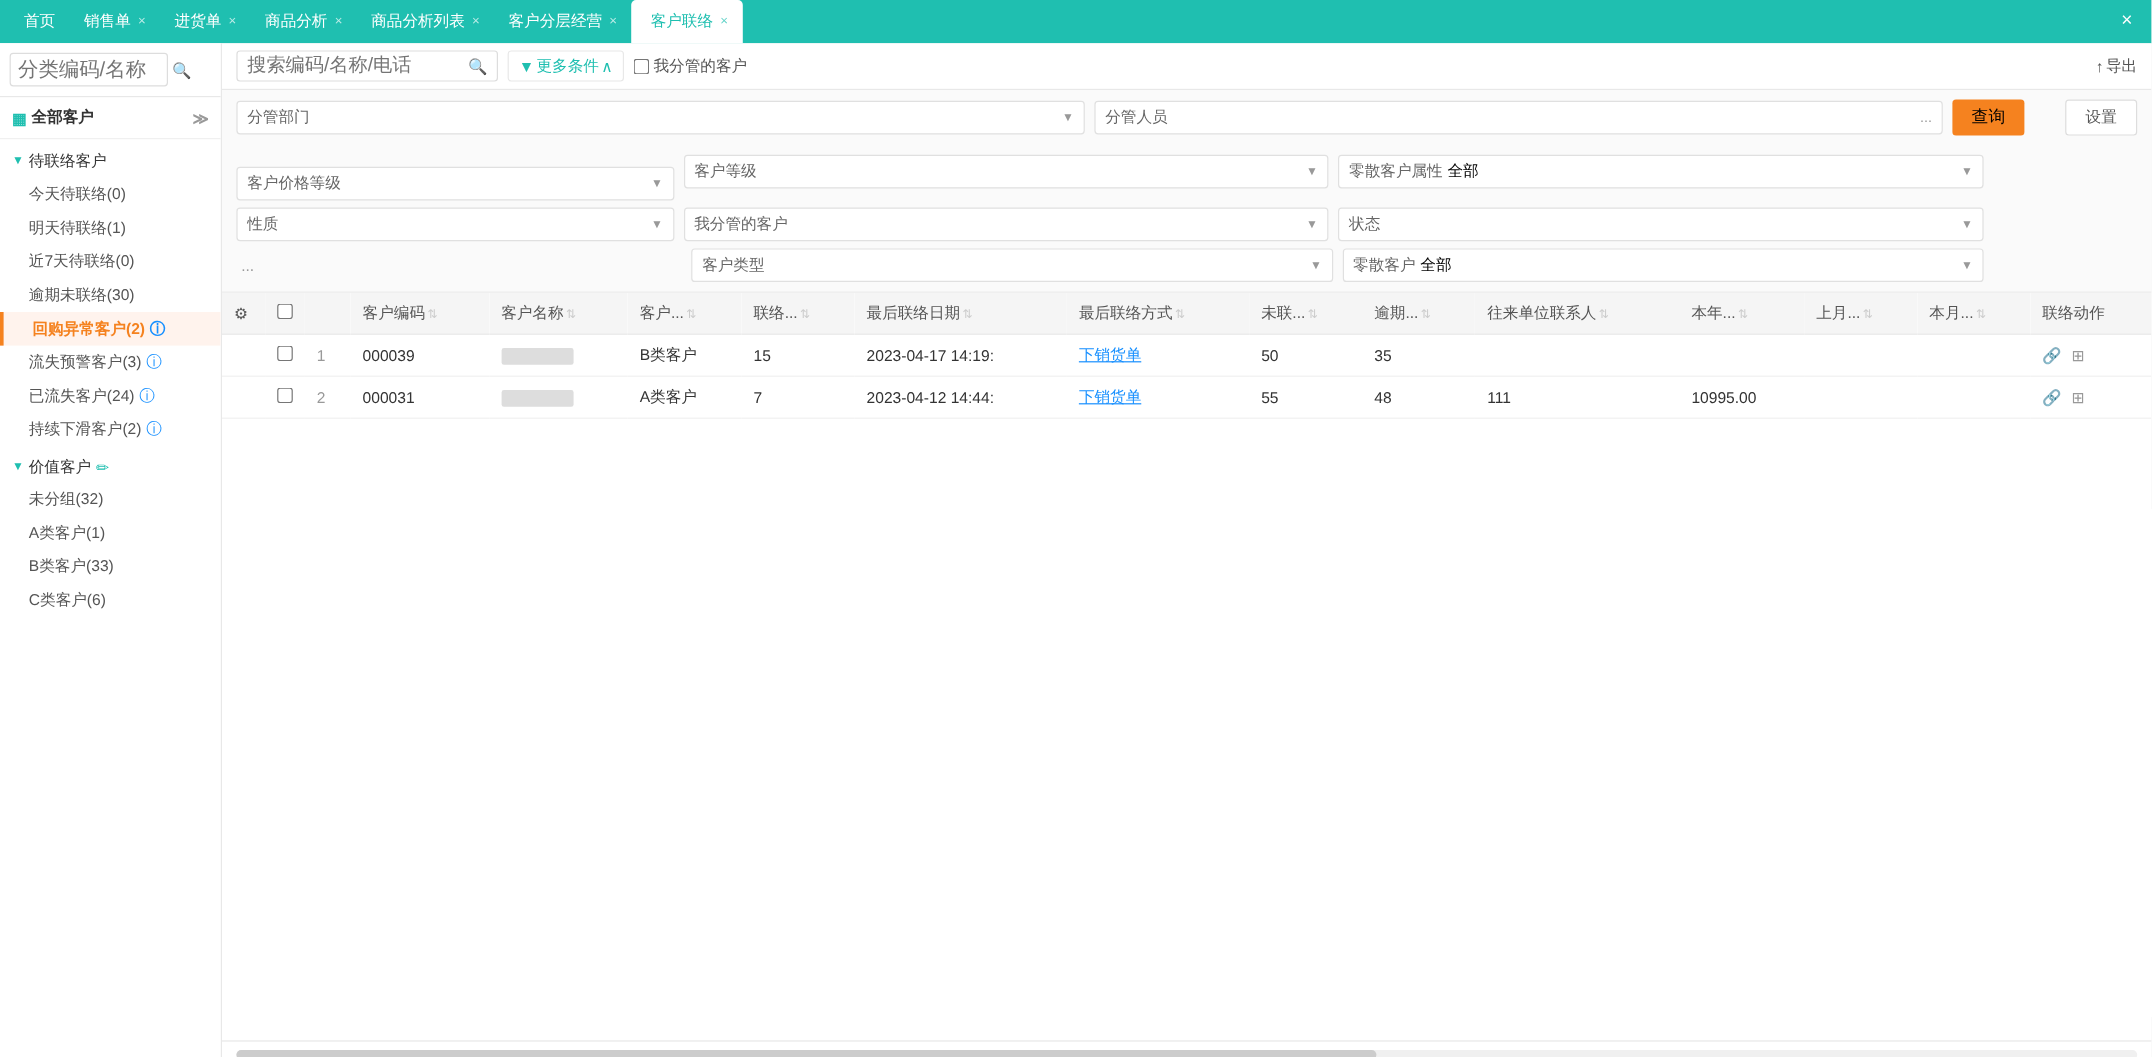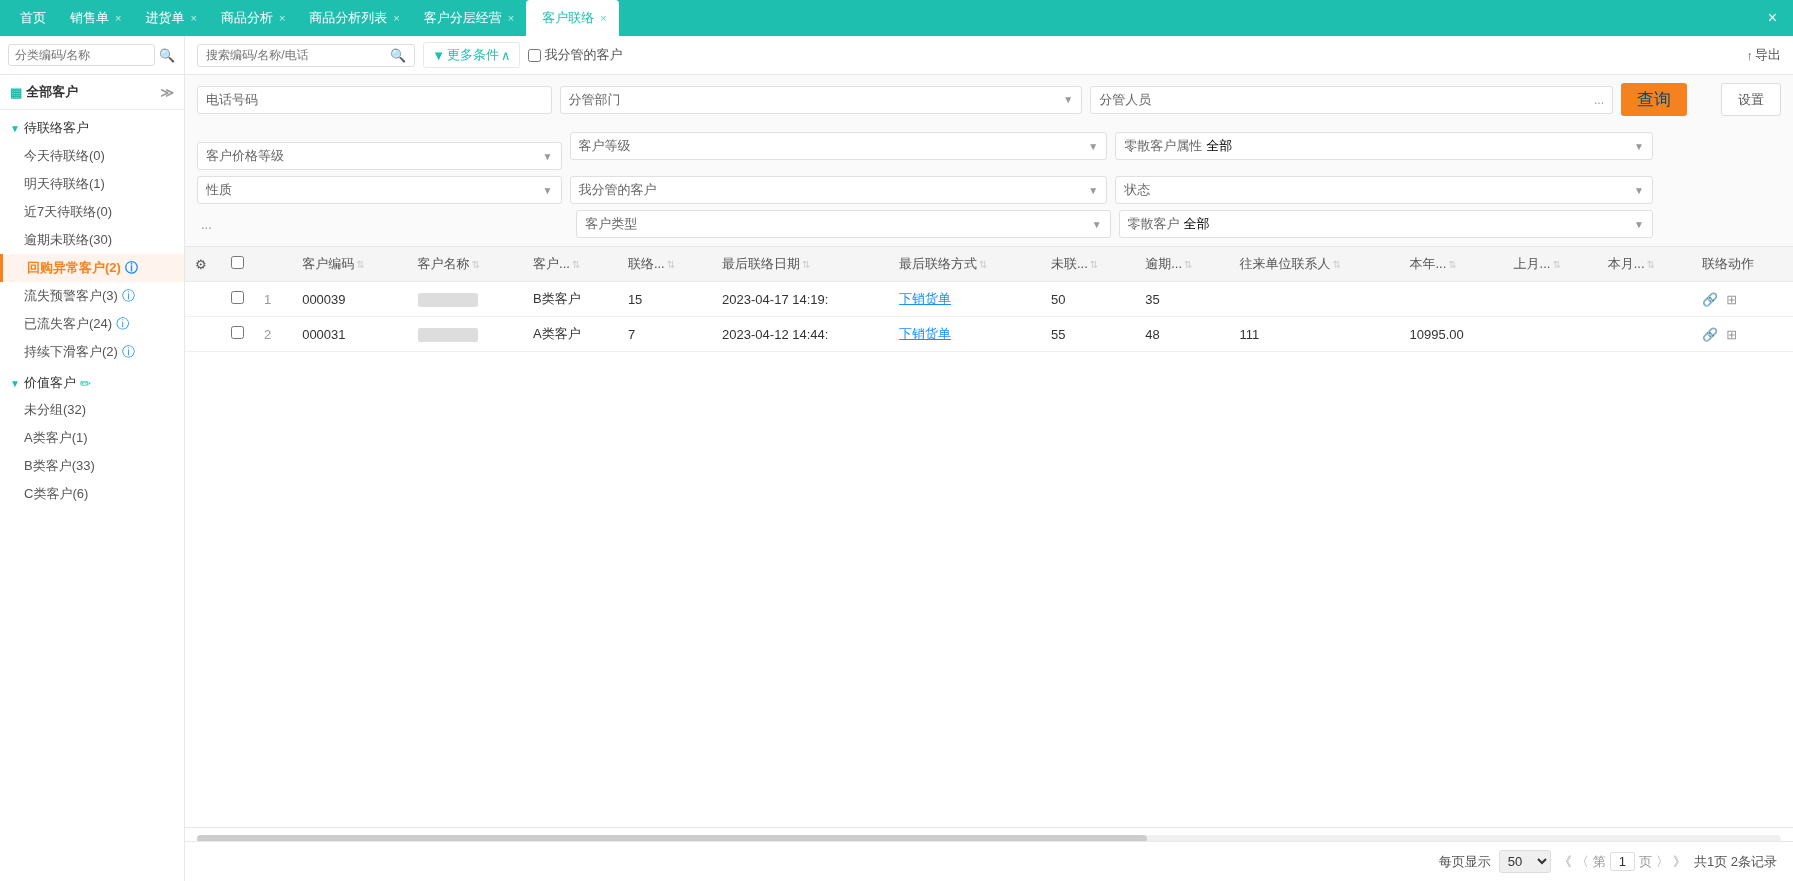--- a/index.html
+++ b/index.html
@@ -34,21 +34,21 @@
       width: 185px; background: white; border-right: 1px solid #e8e8e8;
       display: flex; flex-direction: column; overflow: hidden;
       flex-shrink: 0;
     }
     .sidebar-search {
       padding: 8px; border-bottom: 1px solid #e8e8e8;
       display: flex; align-items: center; gap: 4px;
     }
     .sidebar-search input {
       border: 1px solid #ddd; border-radius: 3px;
-      padding: 3px 6px; width: 147px; font-size: 12px;
+      padding: 3px 6px; width: 132px; font-size: 17px;
     }
     .sidebar-search .search-icon { color: #999; cursor: pointer; }
 
     .sidebar-title {
       padding: 8px 10px; display: flex; align-items: center;
       gap: 4px; font-weight: bold; color: #333;
       border-bottom: 1px solid #f0f0f0;
     }
     .sidebar-title .collapse-icon { color: #999; cursor: pointer; margin-left: auto; }
 
@@ -90,21 +90,21 @@
     .filter-bar {
       background: white; padding: 6px 12px;
       display: flex; align-items: center; gap: 8px;
       border-bottom: 1px solid #e8e8e8;
     }
     .filter-bar .search-input-wrap {
       display: flex; align-items: center; border: 1px solid #ddd;
       border-radius: 3px; padding: 3px 8px; gap: 4px;
     }
     .filter-bar .search-input-wrap input {
-      border: none; outline: none; font-size: 12px; width: 180px; color: #ef4444;
+      border: none; outline: none; font-size: 16px; width: 180px; color: #ef4444;
     }
     .filter-bar .more-cond {
       color: #1fbfb0; cursor: pointer; display: flex; align-items: center; gap: 2px;
       border: 1px solid #e8e8e8; padding: 3px 8px; border-radius: 3px;
     }
     .filter-bar .my-customers {
       display: flex; align-items: center; gap: 4px; color: #555;
     }
     .filter-bar .my-customers input { cursor: pointer; }
     .filter-bar .spacer { flex: 1; }
@@ -124,22 +124,22 @@
     .filter-field {
       display: flex; align-items: center; flex: 1;
       border: 1px solid #e0e0e0; border-radius: 3px; background: white;
       padding: 4px 8px; min-width: 0;
     }
     .filter-field .label { color: #666; white-space: nowrap; margin-right: 4px; }
     .filter-field input { border: none; outline: none; flex: 1; font-size: 12px; }
     .filter-more { color: #999; cursor: pointer; padding: 0 4px; }
     .action-btns { display: flex; gap: 6px; }
     .btn-query {
-      background: #f5821f; color: #0c4a6e; border: none;
-      padding: 5px 16px; border-radius: 3px; cursor: pointer; font-size: 17px;
+      background: #f5821f; color: #000000; border: none;
+      padding: 5px 16px; border-radius: 3px; cursor: pointer; font-size: 14px;
     }
     .btn-setting {
       background: white; color: #555; border: 1px solid #ddd;
       padding: 5px 16px; border-radius: 3px; cursor: pointer; font-size: 13px; margin-left: 28px;
     }
     .select-field {
       display: flex; align-items: center; flex: 1;
       border: 1px solid #e0e0e0; border-radius: 3px; background: white;
       padding: 4px 8px; min-width: 0; cursor: pointer;
     }
@@ -324,24 +324,20 @@
       <div class="spacer"></div>
       <div class="export-btn">
         <span>↑</span>
         <span>导出</span>
       </div>
     </div>
 
     <div class="adv-filter">
 
       <div class="filter-row">
-        <div class="filter-field" style="flex:2;">
-          <span class="label">电话号码</span>
-          <input type="text" style="">
-        </div>
         <div class="select-field" style="flex:3;">
           <span class="label">分管部门</span>
           <span class="spacer"></span>
           <span class="arrow">▼</span>
         </div>
         <div class="select-field" style="flex:3;">
           <span class="label">分管人员</span>
           <span class="spacer"></span>
           <span style="color:#999; font-size:12px;">...</span>
         </div>
@@ -482,33 +478,15 @@
         </tbody>
       </table>
     </div>
 
     <div class="scroll-bar-area" style="height:14px; background:white; border-top:1px solid #e8e8e8;">
       <div style="width:100%; height:8px; background:#f0f0f0; margin: 3px 12px; border-radius:4px; width: calc(100% - 24px);">
         <div style="width:60%; height:8px; background:#ccc; border-radius:4px;"></div>
       </div>
     </div>
 
-    <div class="pagination">
-      <span class="page-size-label">每页显示</span>
-      <select class="page-size-select">
-        <option>50</option>
-        <option>100</option>
-        <option>200</option>
-      </select>
-      <div class="page-nav">
-        <span>《</span>
-        <span>〈</span>
-        <span>第</span>
-        <span class="cur-page">1</span>
-        <span>页</span>
-        <span>〉</span>
-        <span>》</span>
-      </div>
-      <span class="page-info">共1页 2条记录</span>
-    </div>
 
   </div>
 </div>
 
 </body></html>

